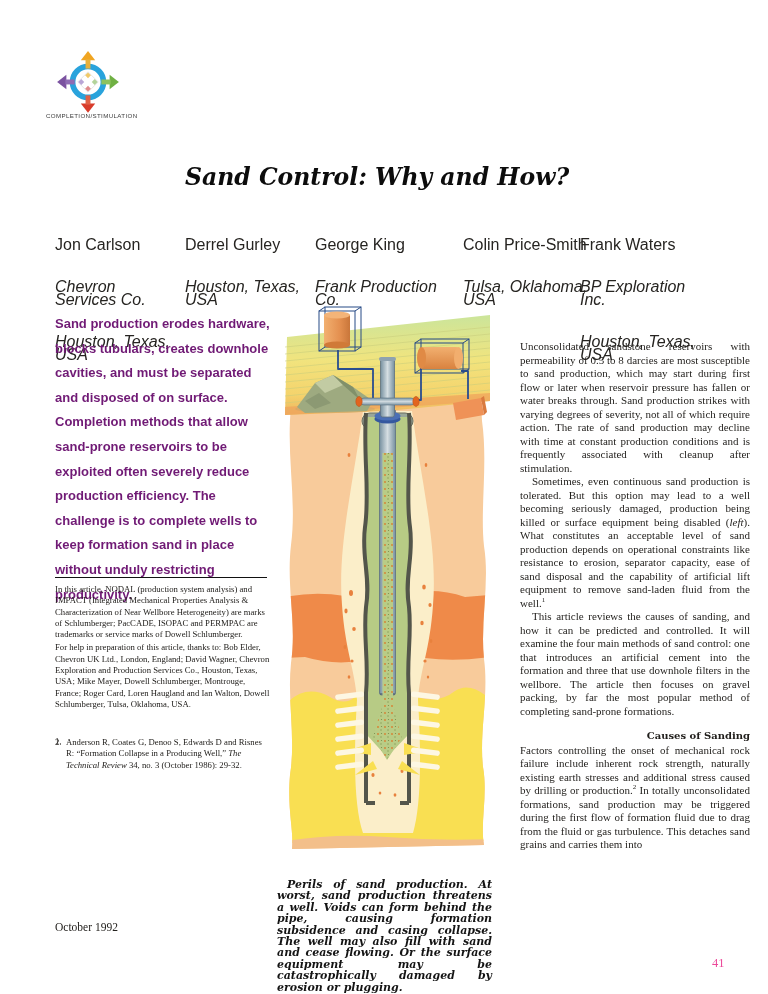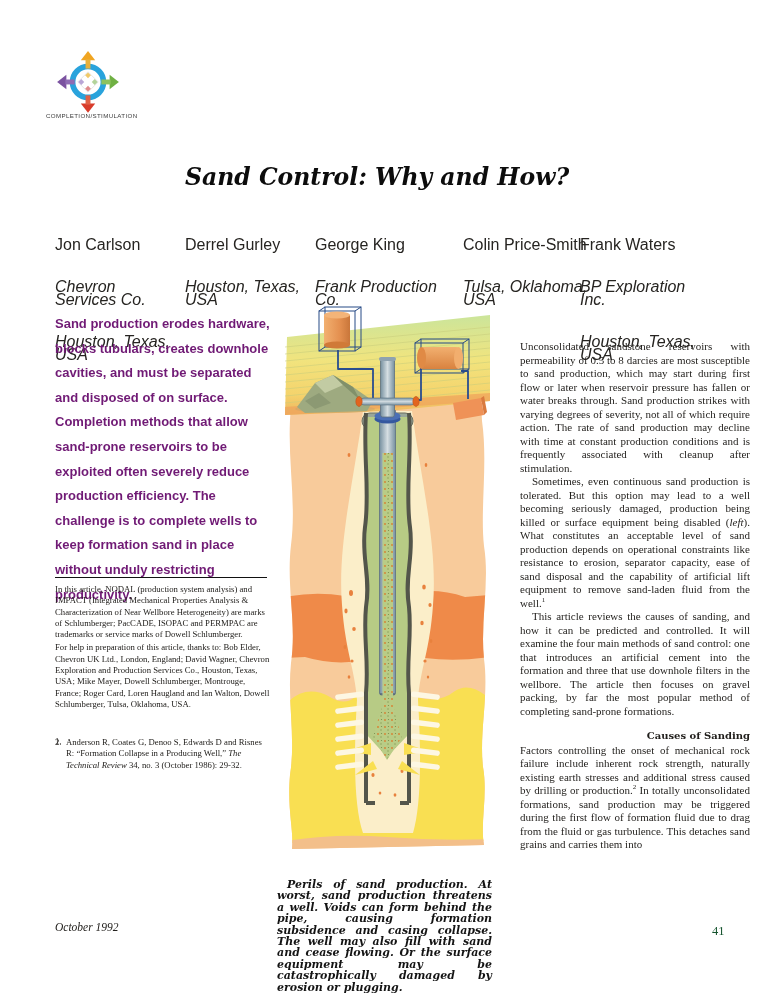--- a/index.html
+++ b/index.html
@@ -42,22 +42,22 @@
   #sectionheading{font-family:"DejaVu Serif",serif;font-weight:bold;font-size:10px;
                   margin:11px 0 1px 0 !important;text-align:right;}
 
   
   #figure{left:285px;top:305px;width:205px;height:550px;}
   #caption{left:277px;top:854px;width:215px;font-family:"DejaVu Serif",serif;
            font-style:italic;font-weight:bold;font-size:11px;line-height:11.4px;
            text-align:justify;color:#141414;text-indent:10px;margin-top:25px;}
 
   
-  #footerdate{left:55px;top:921px;font-style:italic;font-size:11.5px;color:#23211e;}
-  #pagenum{left:712px;top:924px;font-size:12.5px;color:#14532d;}
+  #footerdate{left:55px;top:921px;font-size:11.5px;color:#23211e;}
+  #pagenum{left:712px;top:956px;font-size:12.5px;color:#ec4899;}
 </style>
 </head>
 <body>
 
 <svg id="logo" class="abs" viewBox="0 0 70 62">
   <circle cx="35" cy="30" r="15" fill="none" stroke="#29a3dc" stroke-width="5.5"></circle>
   <g>
     <polygon points="35,0 28,9 42,9" fill="#f0a522"></polygon>
     <rect x="32.6" y="8" width="4.8" height="9" fill="#e8b13c"></rect>
   </g>

